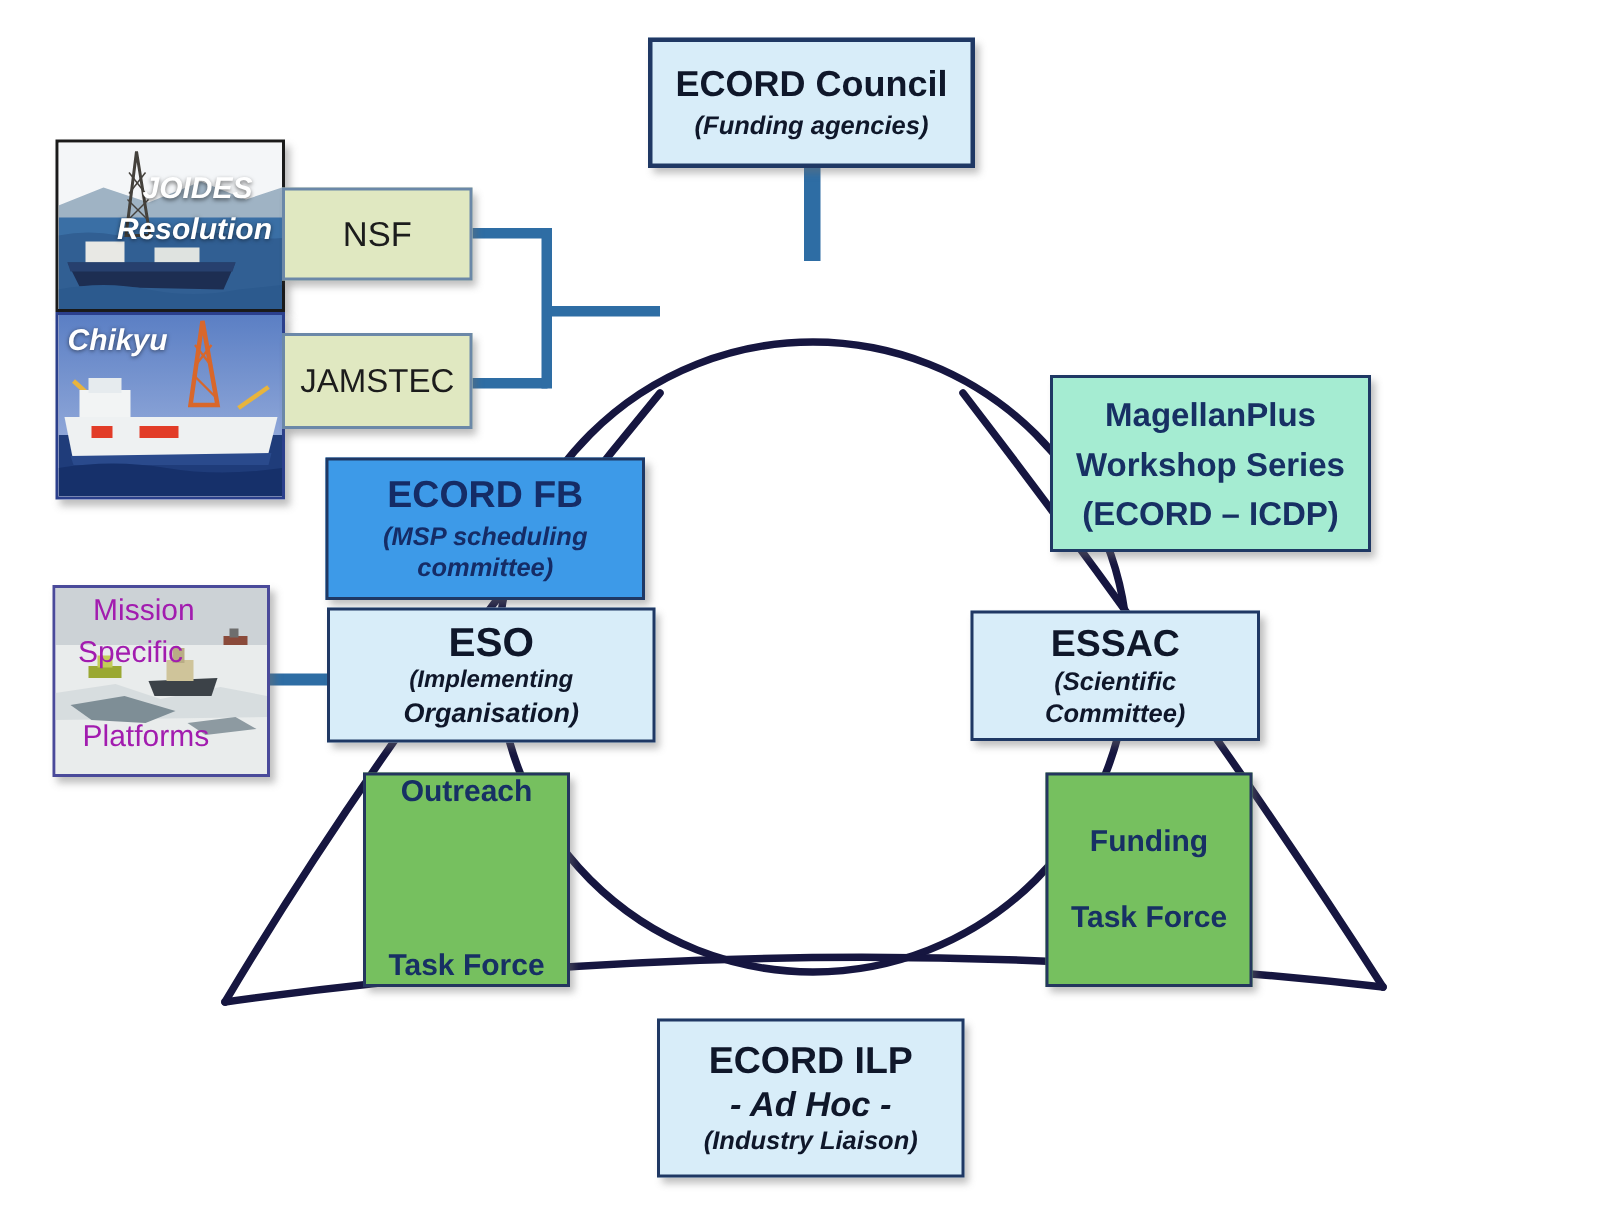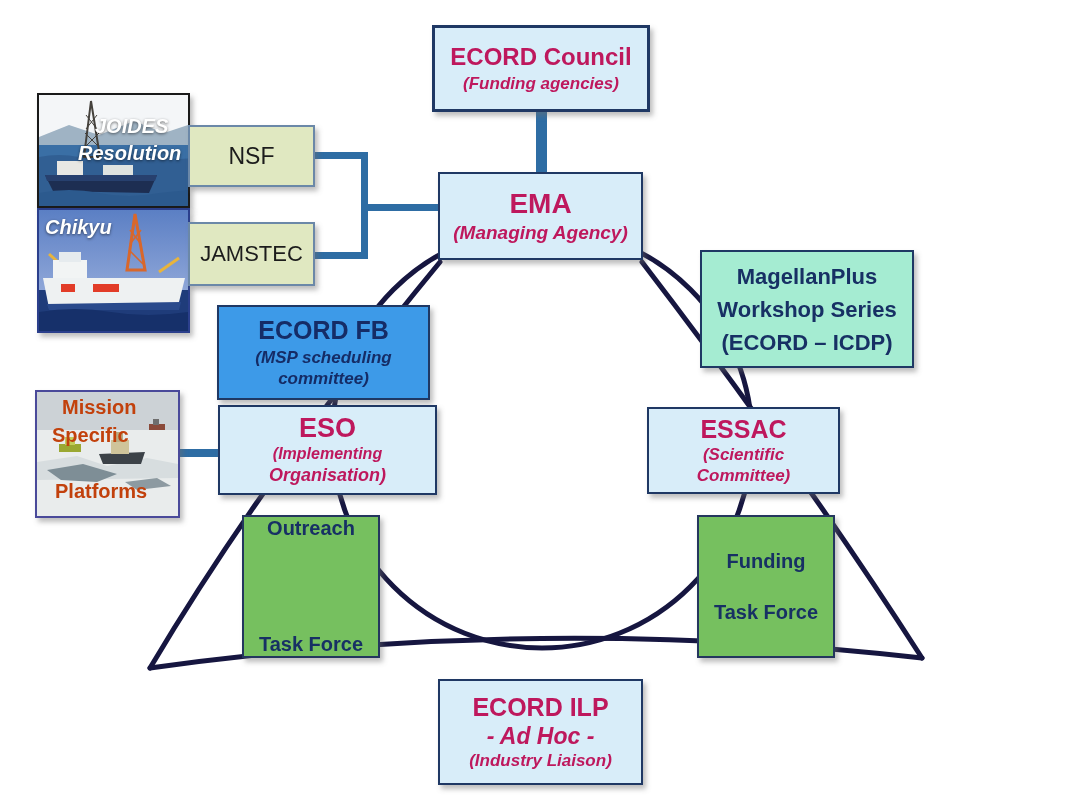--- a/index.html
+++ b/index.html
@@ -7,35 +7,35 @@
     position:relative;width:1080px;height:810px;background:#fff;overflow:hidden;
     font-family:"Liberation Sans",sans-serif;
   }
   #wires{position:absolute;left:0;top:0;z-index:1;}
   .node{
     position:absolute;z-index:2;display:flex;flex-direction:column;
     align-items:center;justify-content:center;text-align:center;
     box-shadow:3px 4px 5px rgba(110,110,110,.45);
     box-sizing:border-box;
   }
-  .lightblue{background:#d8edf9;border:2px solid #1f3864;color:#be185d;}
+  .lightblue{background:#d8edf9;border:2px solid #1f3864;color:#0f172a;}
   .brightblue{background:#3d9ae8;border:2px solid #1f3864;color:#152c66;}
   .green{background:#76c05f;border:2px solid #24365e;color:#173064;}
   .mint{background:#a5ecd2;border:2px solid #1f3864;color:#173064;}
   .palegreen{background:#e0e8c1;border:2px solid #6b88a8;color:#1c1c1c;}
   .t1{font-weight:700;}
   .t2{font-weight:700;font-style:italic;}
   .img-node{
     position:absolute;z-index:2;overflow:hidden;box-sizing:border-box;
     box-shadow:3px 4px 5px rgba(110,110,110,.45);
   }
   .img-node svg{position:absolute;left:0;top:0;}
   .caption{position:absolute;z-index:3;font-style:italic;font-weight:700;color:#fff;
     text-shadow:0 1px 3px rgba(0,0,0,.55);}
-  .msp-caption{position:absolute;z-index:3;color:#c2410c;font-weight:700;}
+  .msp-caption{position:absolute;z-index:3;color:#a21caf;font-weight:400;}
 </style>
 </head>
 <body>
 
 <div class="canvas">
 
   <svg id="wires" width="1080" height="810" viewBox="0 0 1080 810">
 
     <circle cx="542" cy="438" r="210" fill="none" stroke="#161640" stroke-width="5"></circle>
 
@@ -49,24 +49,20 @@
     <rect x="361" y="152" width="7" height="107" fill="#2e6da4"></rect>
     <rect x="365" y="204" width="75" height="7" fill="#2e6da4"></rect>
     <rect x="176" y="449" width="44" height="8" fill="#2e6da4"></rect>
   </svg>
 
   <div class="node lightblue" style="left:432px;top:25px;width:218px;height:87px;border-width:3px;">
     <div class="t1" style="font-size:24px;">ECORD Council</div>
     <div class="t2" style="font-size:17px;margin-top:3px;">(Funding agencies)</div>
   </div>
 
-  <div class="node lightblue" style="left:438px;top:172px;width:205px;height:88px;">
-    <div class="t1" style="font-size:28px;">EMA</div>
-    <div class="t2" style="font-size:19px;margin-top:2px;">(Managing Agency)</div>
-  </div>
 
   <div class="img-node" style="left:37px;top:93px;width:153px;height:115px;border:2px solid #1a1a1a;">
     <svg width="149" height="111" viewBox="0 0 149 111">
       <rect x="0" y="0" width="149" height="111" fill="#f4f6f8"></rect>
       <path d="M0,42 L30,30 L60,40 L95,26 L125,38 L149,30 L149,52 L0,52 Z" fill="#9fb3c4"></path>
       <rect x="0" y="50" width="149" height="61" fill="#3a6fa5"></rect>
       <path d="M0,62 q20,-4 40,0 t40,0 t40,0 t40,0 v49 h-160 Z" fill="#315f93"></path>
 
       <polygon points="52,6 45,62 61,62" fill="none" stroke="#44413c" stroke-width="2"></polygon>
       <line x1="47" y1="20" x2="58" y2="34" stroke="#44413c" stroke-width="1"></line>

